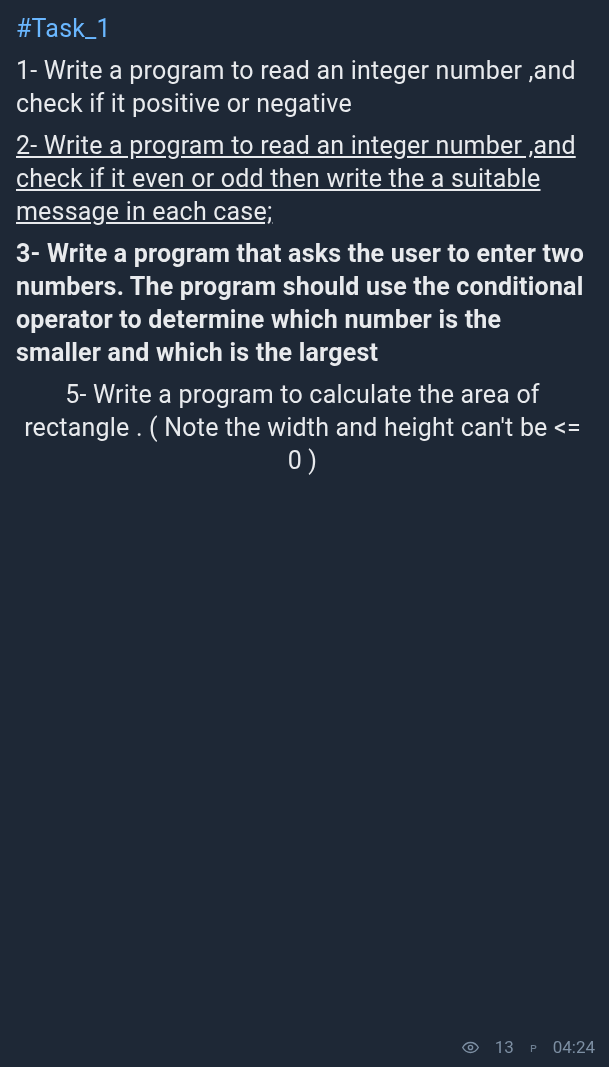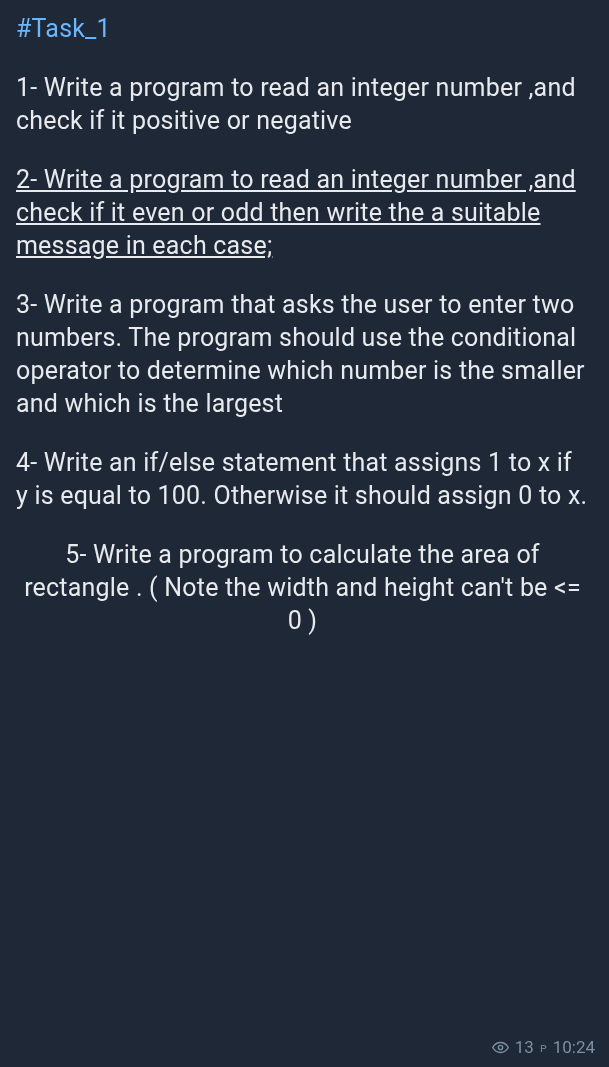--- a/index.html
+++ b/index.html
@@ -16,58 +16,57 @@
     padding: 12px 20px 28px 16px;
     font-size: 25px;
     line-height: 1.32;
     letter-spacing: 0.2px;
   }
   .hashtag {
     color: #6ab7ff;
     cursor: pointer;
   }
   .task-item {
-    margin-top: 26px;
+    margin-top: 9px;
     color: #e8eaed;
   }
   .meta {
     position: absolute;
     bottom: 10px;
     right: 14px;
     display: flex;
     align-items: center;
-    gap: 6px;
+    gap: 16px;
     color: #7d8fa3;
     font-size: 17px;
   }
   .meta .views-icon svg {
     width: 17px;
     height: 17px;
     display: block;
   }
   .meta .meridiem {
     font-size: 13px;
     opacity: 0.85;
   }
 </style>
 </head>
 <body>
 
 <div class="message">
   <span class="hashtag">#Task_1</span>
   <div class="task-item" style="white-space: pre-line;">1- Write a program to read an integer number ,and check if it positive or negative</div>
   <div class="task-item" style="white-space: pre-line; text-decoration: underline;">2- Write a program to read an integer number ,and check if it even or odd then write the a suitable message in each case;</div>
-  <div class="task-item" style="white-space: pre-line;">3- Write a program that asks the user to enter two numbers. The program should use the conditional operator to determine which number is the smaller and which is the largest</div>
-  <div class="task-item" style="white-space: pre-line;">4- Write an if/else statement that assigns 1 to x if y is equal to 100. Otherwise it should assign 0 to x.</div>
+  <div class="task-item" style="white-space: pre-line; font-weight: bold;">3- Write a program that asks the user to enter two numbers. The program should use the conditional operator to determine which number is the smaller and which is the largest</div>
   <div class="task-item" style="white-space: pre-line; text-align: center;">5- Write a program to calculate the area of rectangle . ( Note the width and height can't be &lt;= 0 )</div>
 </div>
 
 <div class="meta">
   <span class="views-icon">
     <svg viewBox="0 0 24 24" fill="none" stroke="#7d8fa3" stroke-width="2">
       <path d="M1 12s4-7 11-7 11 7 11 7-4 7-11 7S1 12 1 12z"></path>
       <circle cx="12" cy="12" r="3"></circle>
     </svg>
   </span>
   <span>13</span>
   <span class="meridiem">ᴘ</span>
-  <span>10:24</span>
+  <span>04:24</span>
 </div>
 
 </body></html>

